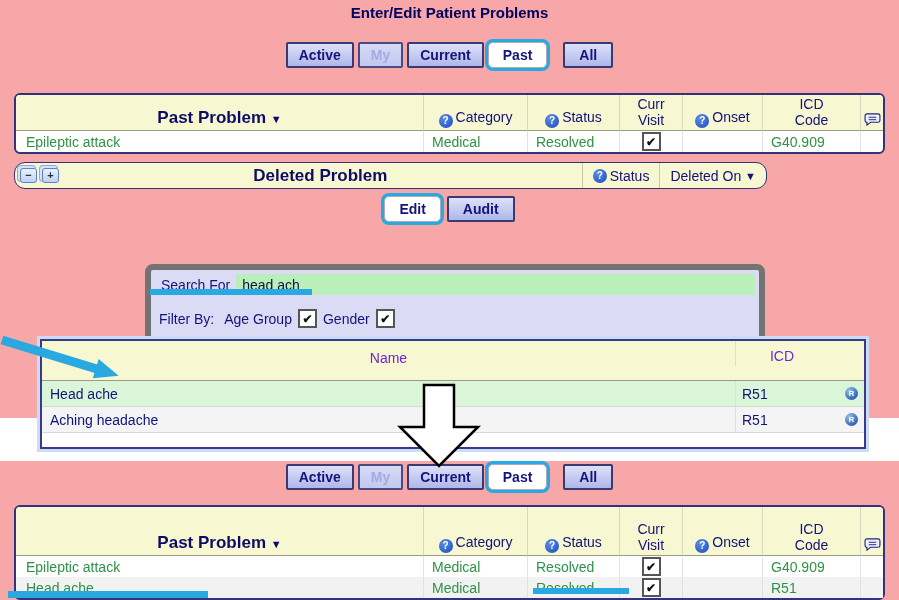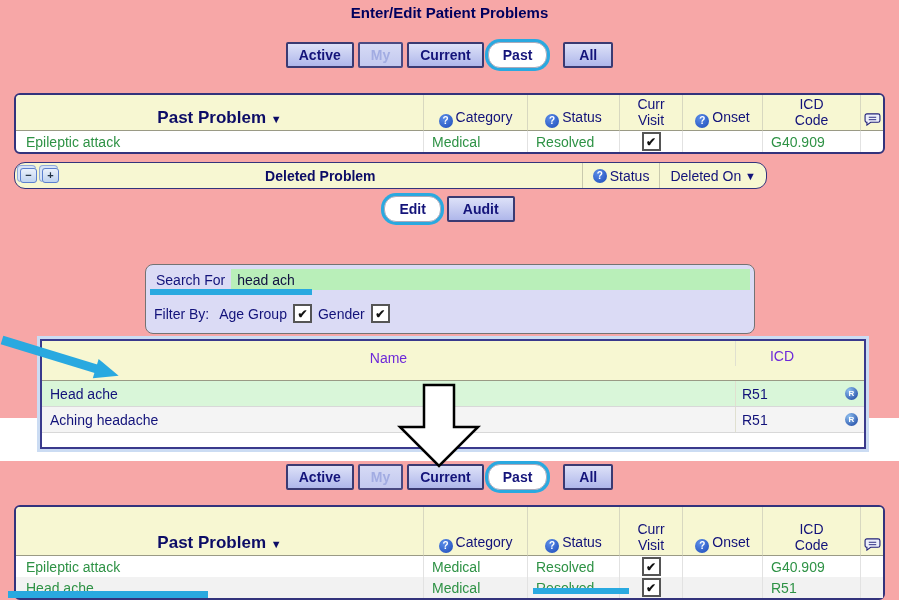--- a/index.html
+++ b/index.html
@@ -16,21 +16,21 @@
   
   .btn-row{position:absolute;left:0;width:899px;display:flex;justify-content:center;
            align-items:center;gap:4px;z-index:2;}
   #btn-row-top{top:42px;} #btn-row-bottom{top:464px;}
   .btn{display:inline-flex;align-items:center;justify-content:center;height:22px;
        padding:0 11px;border:2px solid #3A3A72;border-radius:2px;
        background:linear-gradient(#DDE1F8,#AFB7EA);color:#14147A;
        font-weight:bold;font-size:14px;cursor:pointer;}
   .btn.disabled{color:#A2ACE2;background:linear-gradient(#D6DAF5,#C3C9EF);border-color:#4A4A82;}
   .btn.selected{background:#fff;border:1px solid #AAB;box-shadow:0 0 0 3px #2AA9E0;
-                border-radius:12px;height:24px;}
+                border-radius:5px;height:24px;}
   .btn.gap-left{margin-left:12px;}
   .btn.small{padding:0 14px;}
 
   
   table.ptable{position:absolute;left:14px;width:871px;table-layout:fixed;
                border-collapse:separate;border-spacing:0;background:#fff;
                border:2px solid #33337C;border-radius:6px;font-size:14px;z-index:2;}
   .ptable th{background:#F7F7D2;vertical-align:bottom;font-weight:normal;
              color:#12127A;padding:1px 2px 2px 2px;border-bottom:1px solid #9A9A85;
              line-height:16px;}
@@ -58,32 +58,32 @@
 
   
   #deleted-bar{position:absolute;left:14px;top:162px;width:751px;height:25px;
                background:#F7F7D2;border:1px solid #33337C;border-radius:11px;
                display:flex;align-items:center;font-size:14px;z-index:2;}
   .stack-icon{display:inline-flex;align-items:center;justify-content:center;width:15px;height:13px;
               border:1px solid #5B7FD0;border-radius:3px;
               background:linear-gradient(#EAF1FB,#BFD3F0);color:#234;font-size:11px;
               font-weight:bold;line-height:1;margin-left:5px;
               box-shadow:-2px -2px 0 0 #D7E4F6,-2px -2px 0 1px #8FA9DC;cursor:pointer;}
-  #deleted-title{flex:1;text-align:center;font-size:14px;font-weight:bold;color:#0C0C66;}
+  #deleted-title{flex:1;text-align:center;font-size:17px;font-weight:bold;color:#0C0C66;}
   .dcol{padding:0 10px;border-left:1px solid #C9C9AE;height:100%;display:flex;align-items:center;}
   .dcol:first-of-type{border-left:none;}
 
   
   #edit-row{top:196px;} #fav-row{top:230px;}
   .action-row{position:absolute;left:0;width:899px;display:flex;justify-content:center;
               gap:6px;z-index:2;}
 
   
   #search-panel{position:absolute;left:145px;top:264px;width:608px;height:68px;
-                background:#DBDBF5;border:1px solid #737373;border-radius:8px;z-index:2;
+                background:#DBDBF5;border:6px solid #737373;border-radius:8px;z-index:2;
                 font-size:14px;}
   #search-row{display:flex;align-items:center;margin:4px 4px 0 8px;}
   #search-label{color:#12127A;padding:2px 6px 2px 2px;white-space:nowrap;}
   #search-field{flex:1;height:21px;background:#B9EFB9;display:flex;align-items:center;
                 padding-left:6px;color:#101040;font-size:14px;}
   #filter-row{display:flex;align-items:center;gap:6px;margin:14px 0 0 8px;color:#12127A;}
   #filter-row .checkbox{margin:0;}
 
   
   #results{position:absolute;left:40px;top:339px;width:822px;height:106px;background:#fff;

